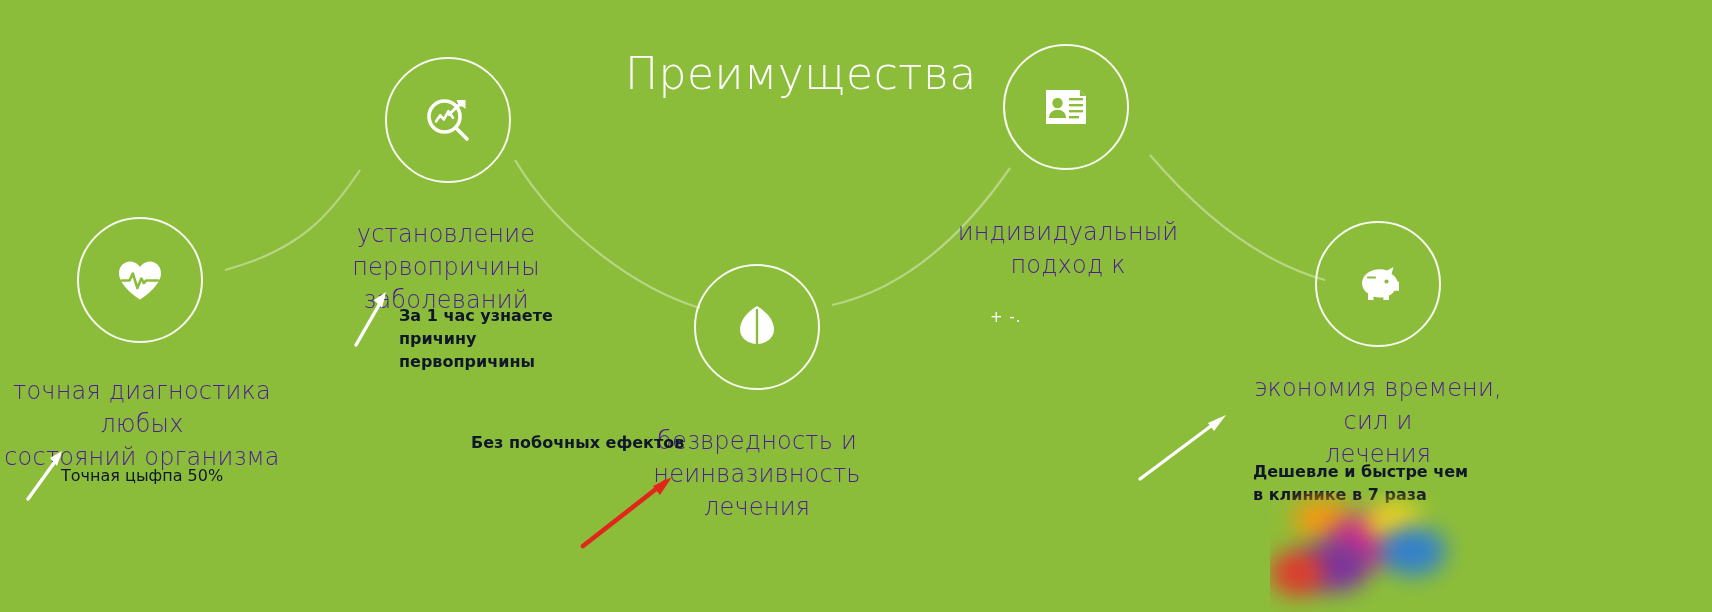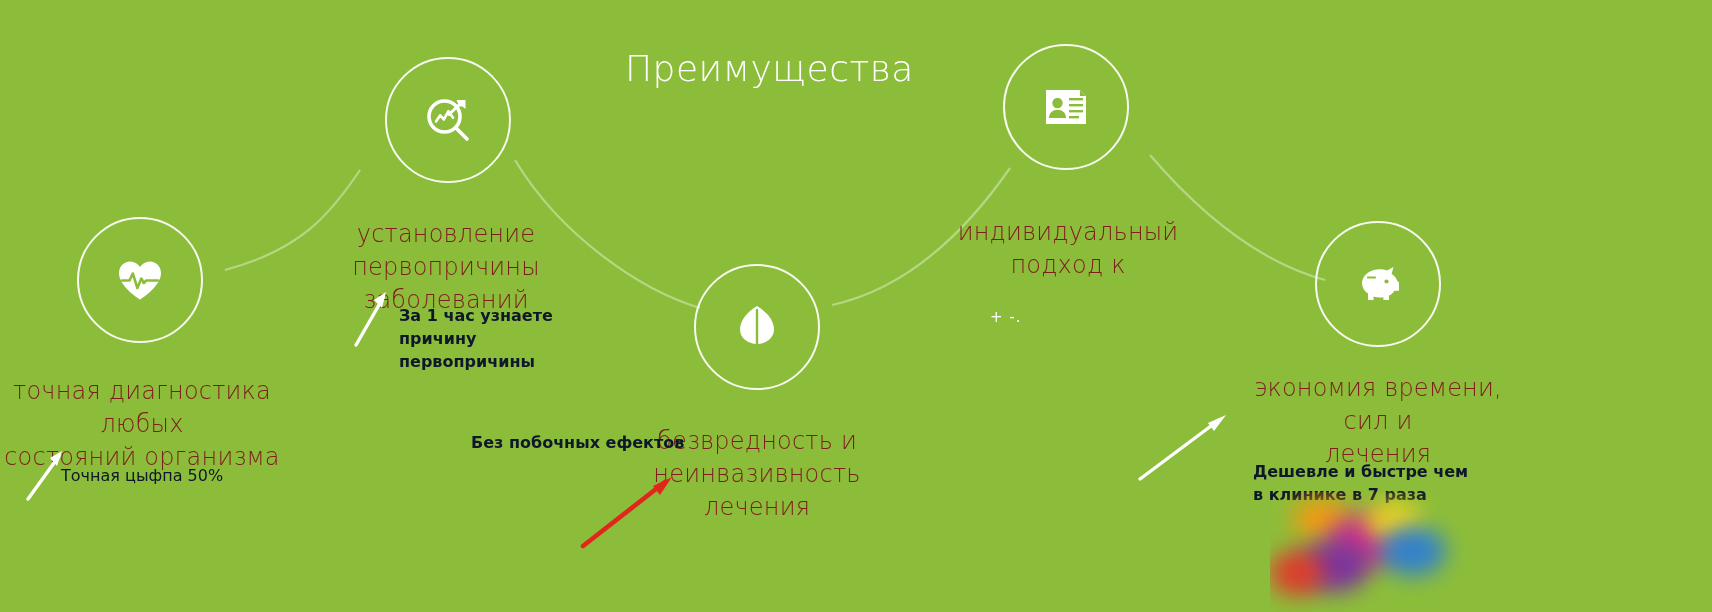--- a/index.html
+++ b/index.html
@@ -51,21 +51,21 @@
   .page-title {
     position: absolute;
     color: #ffffff;
     font-weight: 300;
     letter-spacing: 0.5px;
     white-space: nowrap;
     font-family: "DejaVu Sans", "Liberation Sans", sans-serif;
   }
   .node-label {
     position: absolute;
-    color: #7f1d1d;
+    color: #4c1d95;
     font-weight: 300;
     font-size: 24px;
     line-height: 1.38;
     text-align: center;
     letter-spacing: 0.2px;
     font-family: "DejaVu Sans", "Liberation Sans", sans-serif;
   }
   .annotation {
     position: absolute;
     color: #0f172a;
@@ -99,21 +99,21 @@
 
 <div id="stage">
 
   <svg id="connector-svg" viewBox="0 0 1712 612">
     <path d="M 225 270 C 300 250 330 215 360 170" fill="none" stroke="rgba(255,255,255,0.38)" stroke-width="2.2"></path>
     <path d="M 515 160 C 560 235 640 290 700 308" fill="none" stroke="rgba(255,255,255,0.38)" stroke-width="2.2"></path>
     <path d="M 832 305 C 900 290 960 240 1010 168" fill="none" stroke="rgba(255,255,255,0.38)" stroke-width="2.2"></path>
     <path d="M 1150 155 C 1210 225 1270 265 1325 280" fill="none" stroke="rgba(255,255,255,0.38)" stroke-width="2.2"></path>
   </svg>
 
-  <div class="page-title" style="left:625px; top:48px; font-size:36px;">Преимущества</div>
+  <div class="page-title" style="left:625px; top:48px; font-size:44px;">Преимущества</div>
 
   <div class="node-circle" style="left:77px; top:217px; width:126px; height:126px;">
     <span class="node-icon">
       <svg width="46" height="42" viewBox="0 0 46 42">
         <path fill="#ffffff" d="M23 40.5C23 40.5 2 27.5 2 14.2 2 7.6 6.9 2.5 13.2 2.5c4 0 7.6 2.2 9.8 5.6 2.2-3.4 5.8-5.6 9.8-5.6C39.1 2.5 44 7.6 44 14.2 44 27.5 23 40.5 23 40.5z"></path>
         <path fill="none" stroke="#8cbd3a" stroke-width="2.6" stroke-linecap="round" stroke-linejoin="round" d="M5 21.5h7.5l3.3-7 4.6 14.5 3.9-9.5 2.5 4.5 2.4-2.5H41"></path>
       </svg>
     </span>
   </div>
   <div class="node-label" style="left:-8px; top:375px; width:300px;">

